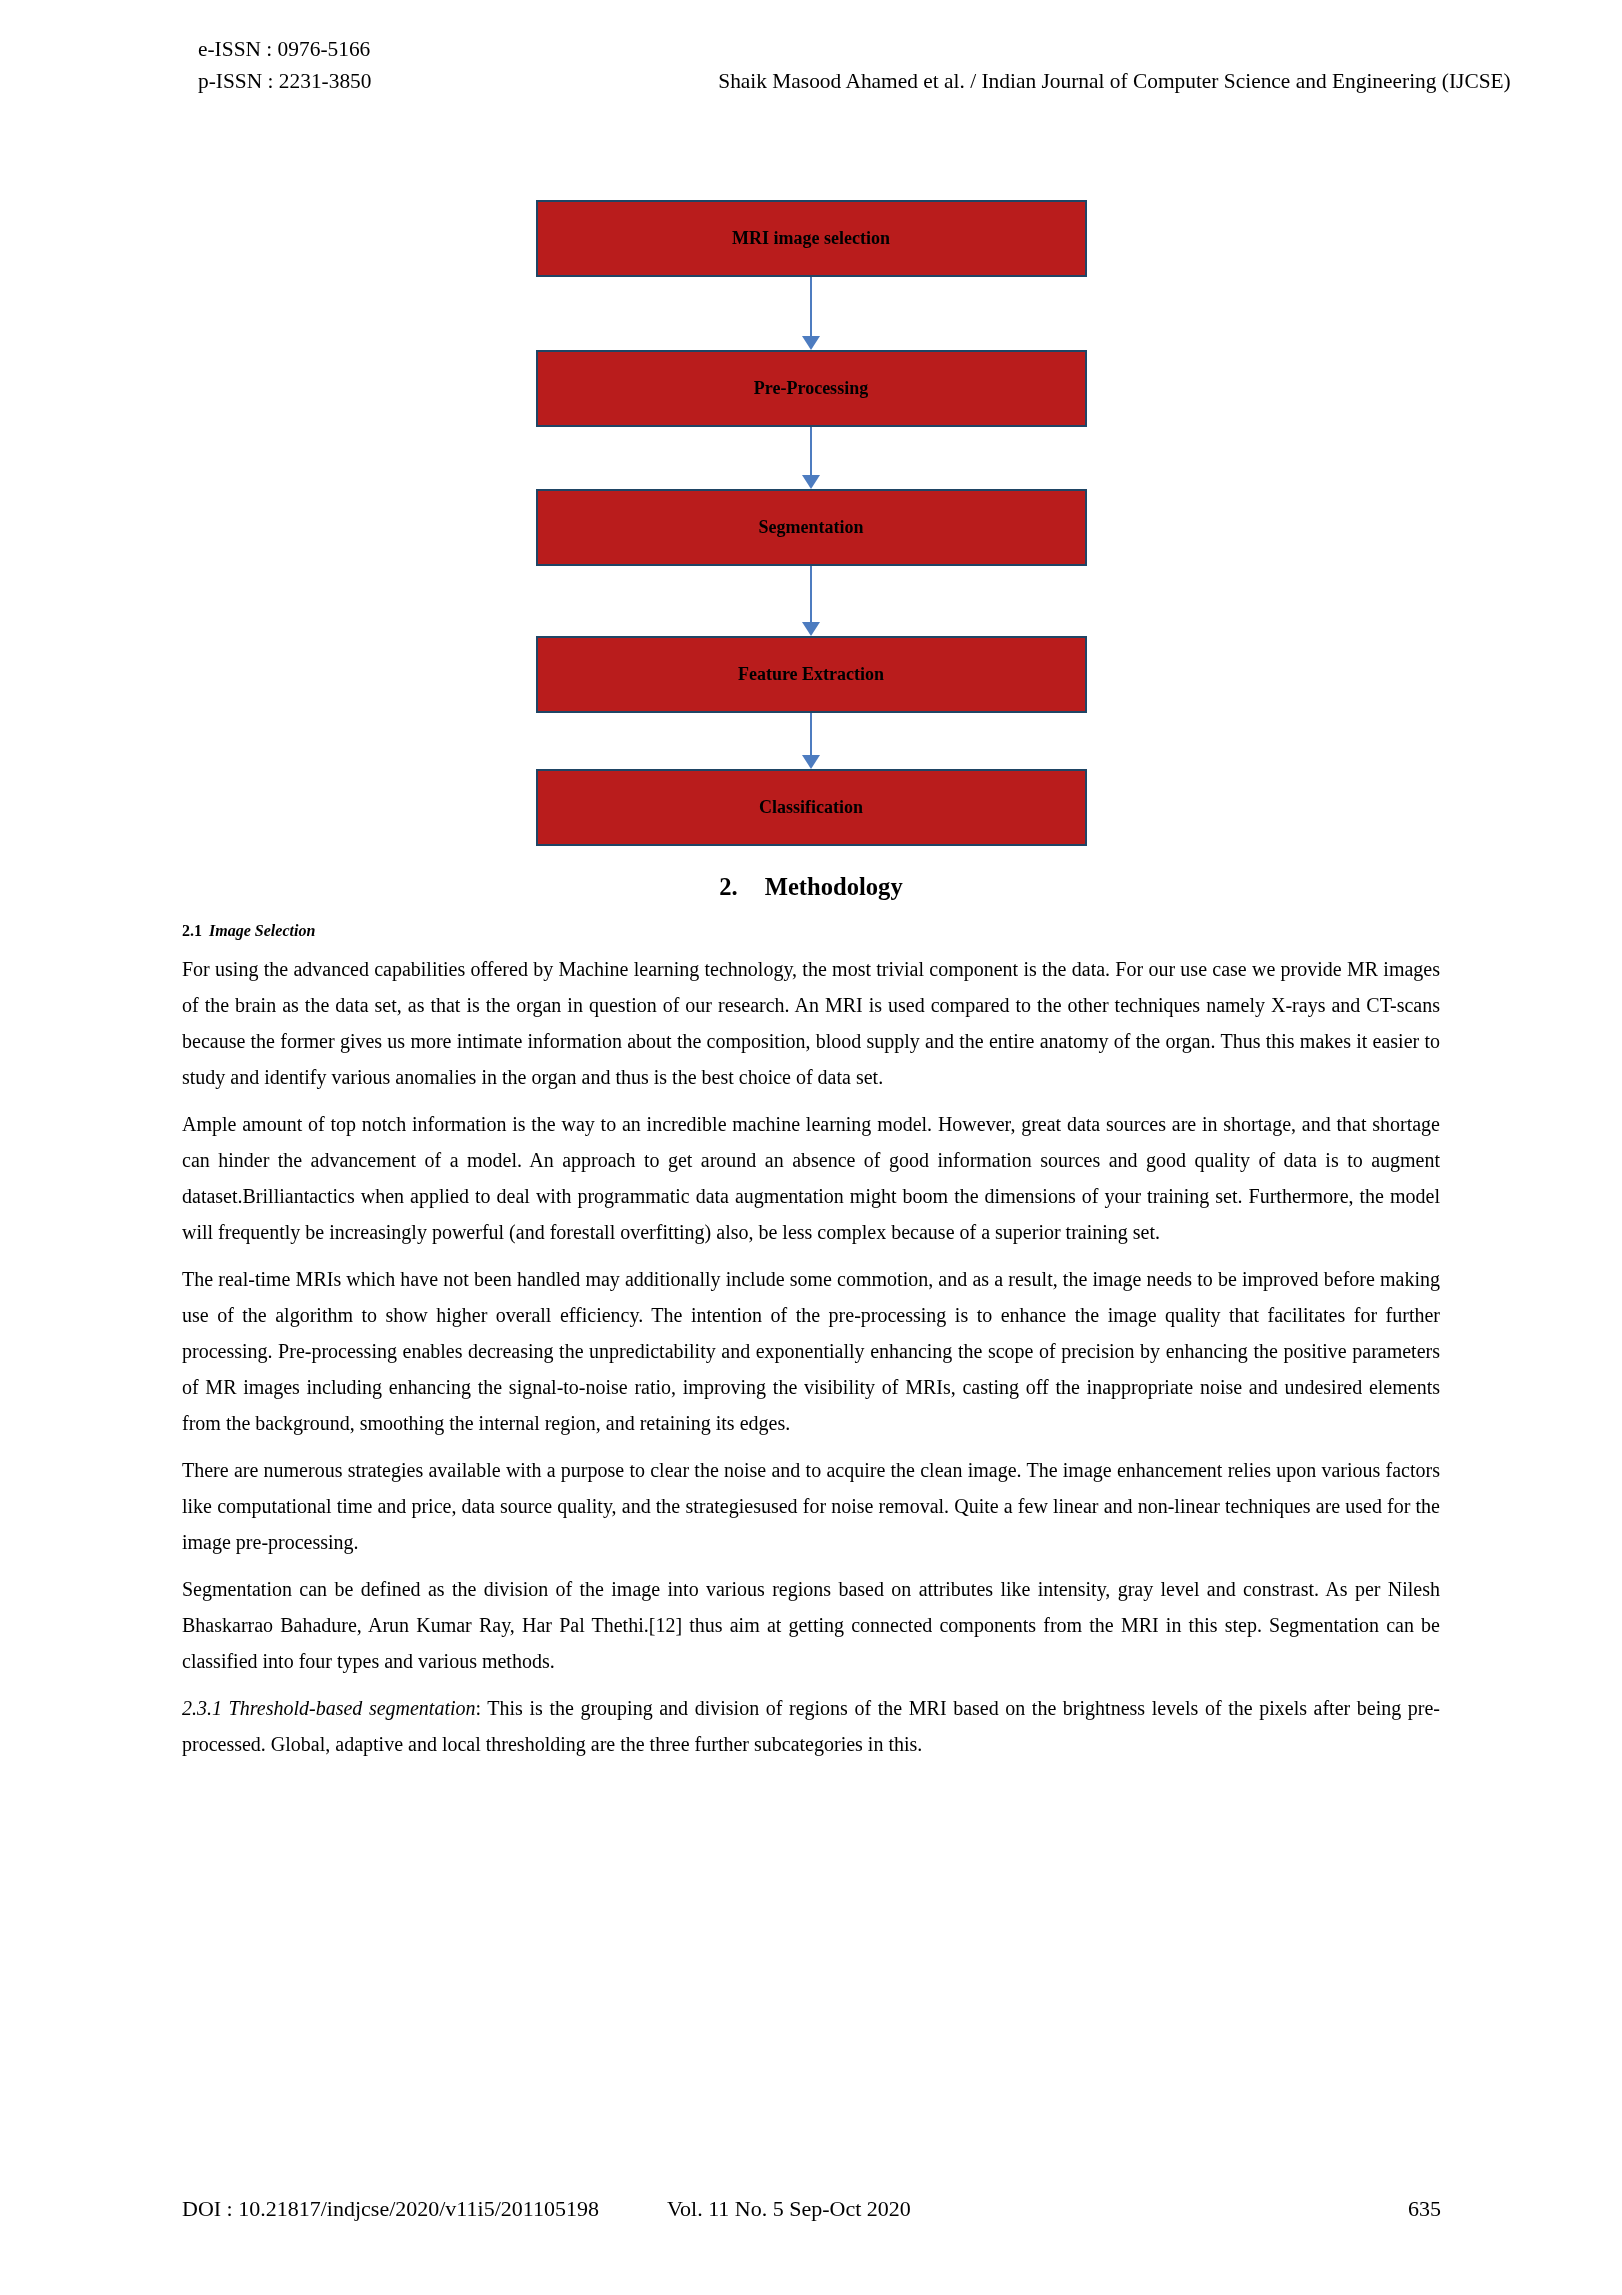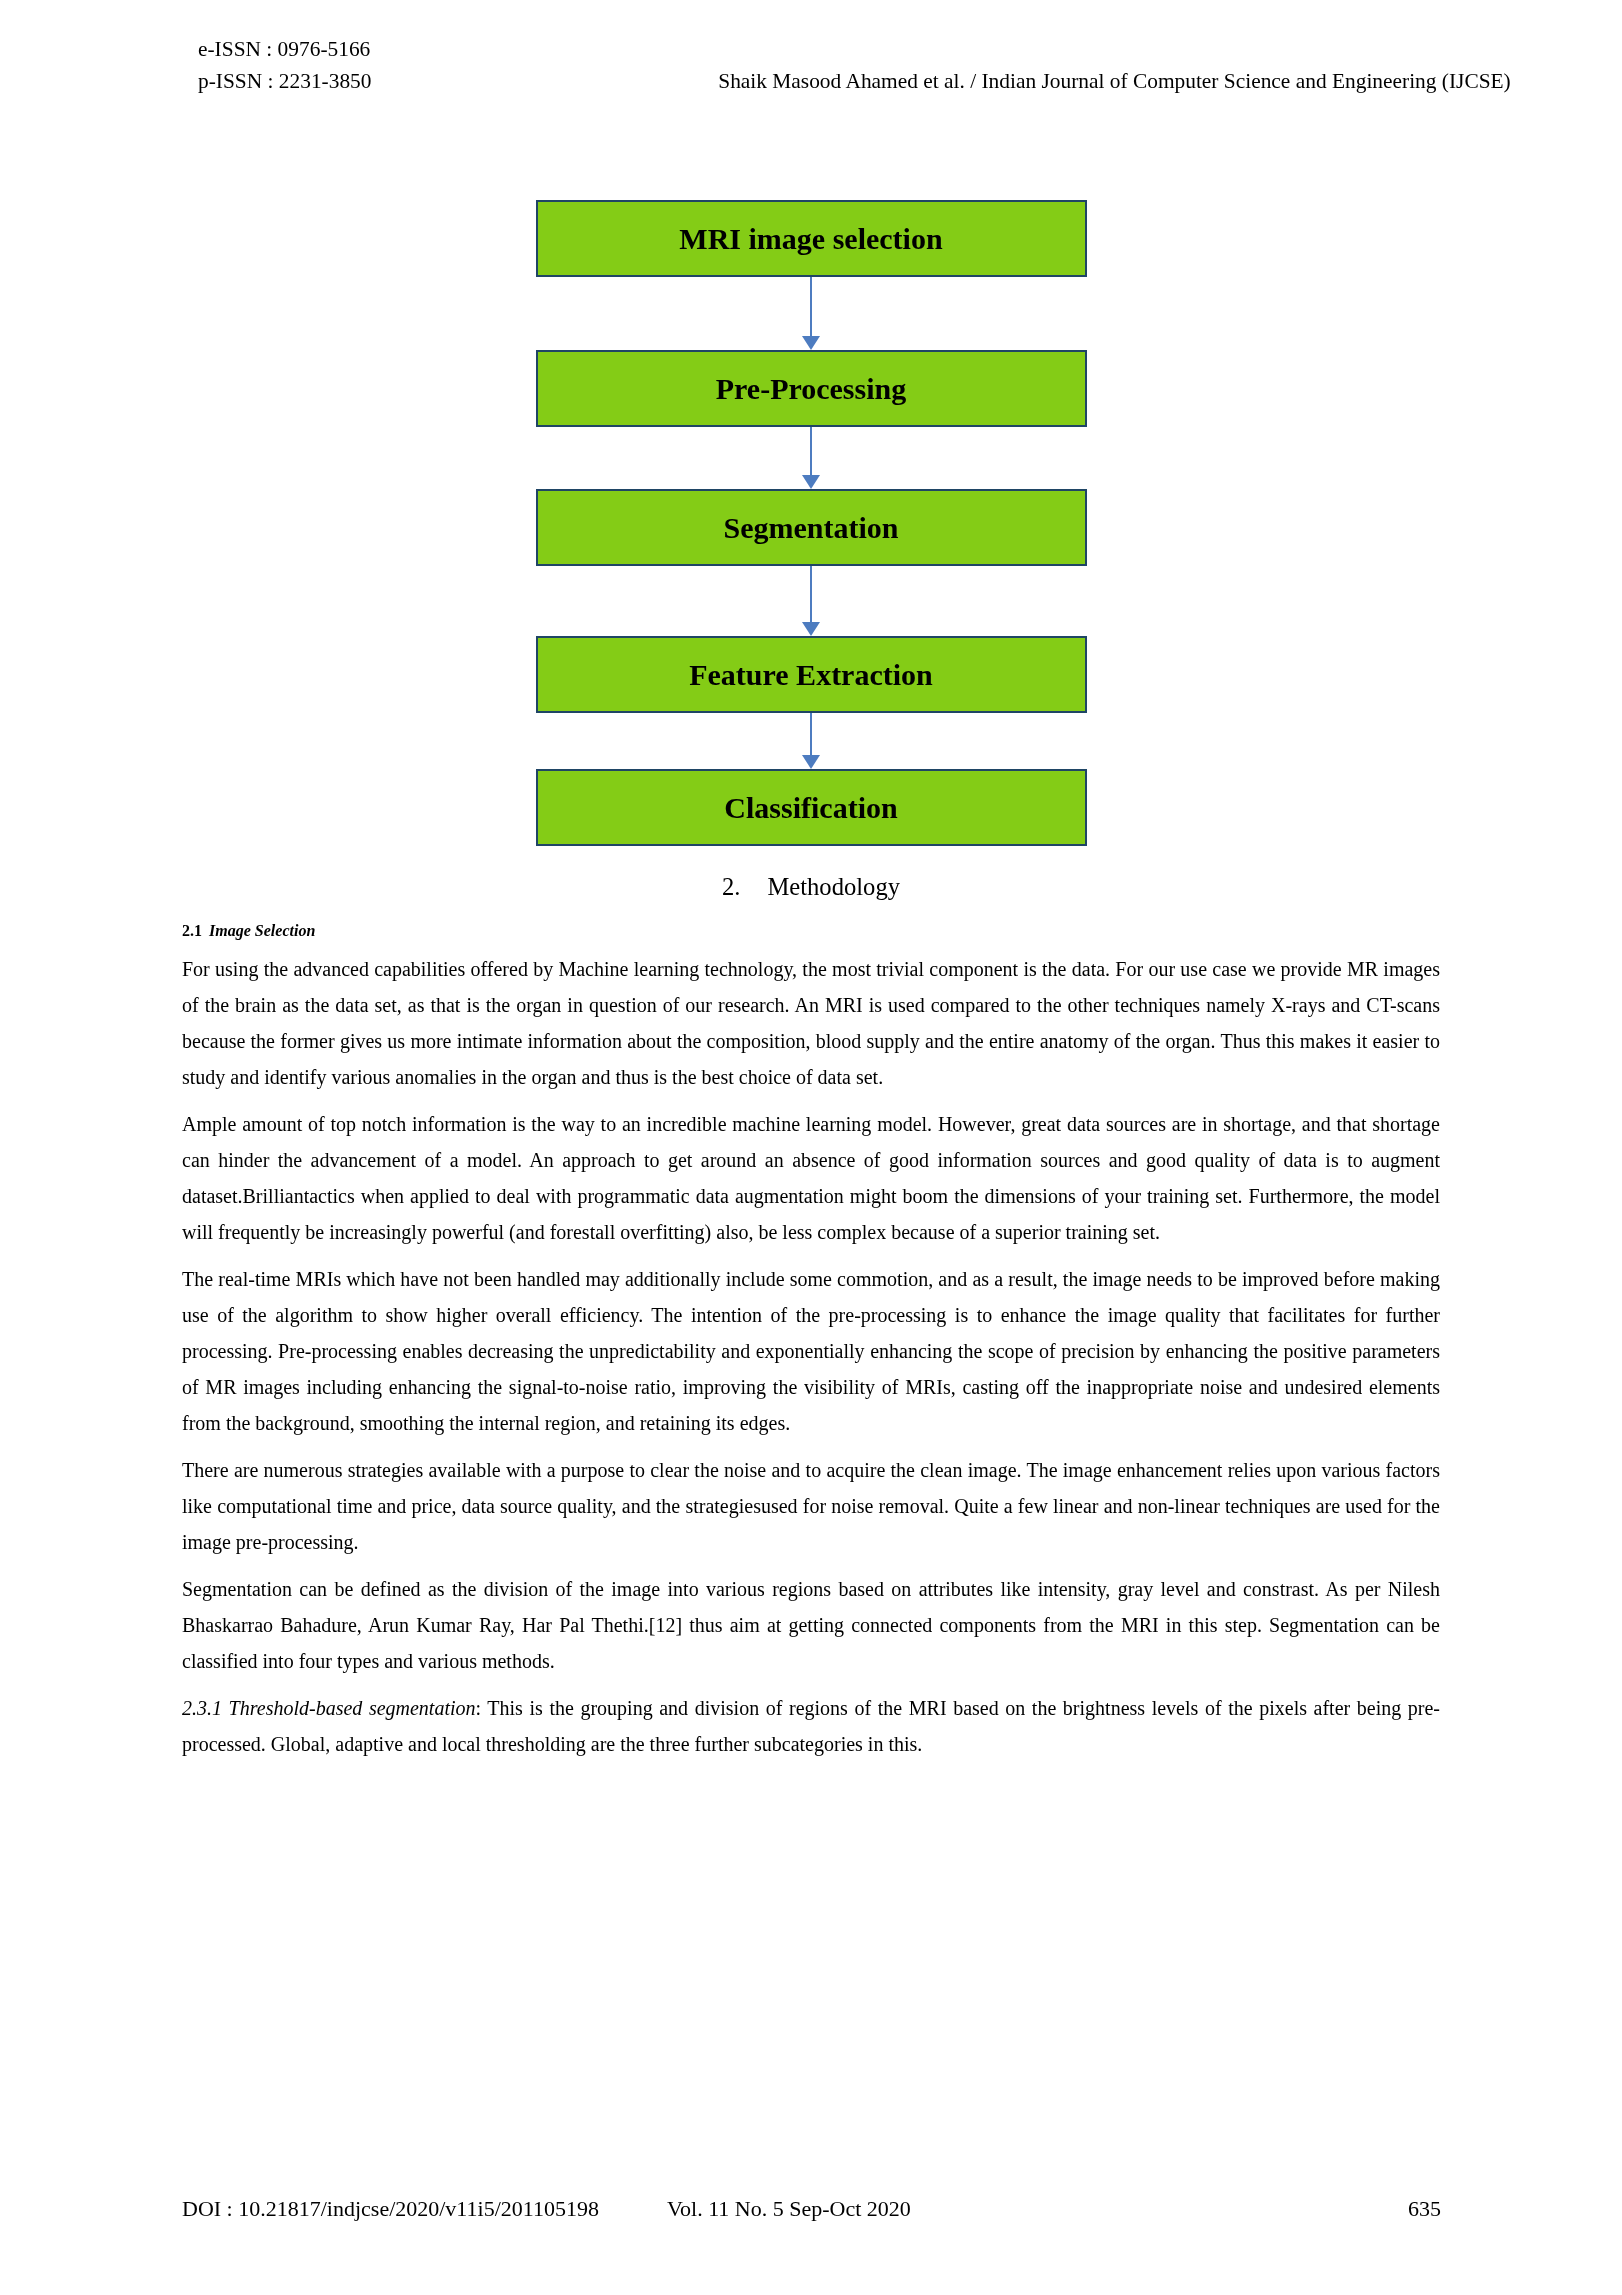--- a/index.html
+++ b/index.html
@@ -16,36 +16,36 @@
   .issn-block{position:absolute;left:16px;top:0;}
   .running-title{position:absolute;left:424px;top:32px;width:1017px;text-align:center;}
   
   .content{position:absolute;top:200px;left:182px;width:1258px;}
   
   .flowchart{width:551px;margin:0 auto;}
   .fc-box{
     box-sizing:border-box;
     width:551px;height:77px;
     border:2.4px solid #1f4565;
-    background:#84cc16;
+    background:#b91c1c;
     display:flex;align-items:center;justify-content:center;
-    font-weight:bold;font-size:30px;
+    font-weight:bold;font-size:18px;
   }
   .fc-gap{display:flex;flex-direction:column;align-items:center;}
   .fc-line{width:2.4px;flex:1;background:#4d7cc0;}
   .fc-head{
     width:0;height:0;
     border-left:9.5px solid transparent;
     border-right:9.5px solid transparent;
     border-top:14.3px solid #4d7cc0;
     margin-top:-0.8px;
   }
   .g1{height:73px;} .g2{height:62px;} .g3{height:70px;} .g4{height:56px;}
   
-  .fig-caption{margin-top:27px;text-align:center;font-weight:normal;font-size:24.6px;}
+  .fig-caption{margin-top:27px;text-align:center;font-weight:bold;font-size:24.6px;}
   .fig-caption .cap-num{margin-right:27px;}
   
   .sec-heading{margin-top:20.6px;margin-bottom:4.8px;font-size:16px;font-weight:bold;}
   .sec-heading .sec-title{font-style:italic;margin-left:7.1px;}
   p.body-par{
     margin:11px 0 11px 0;
     font-size:20px;line-height:36px;
     text-align:justify;
   }
   .sub-label{font-style:italic;}

